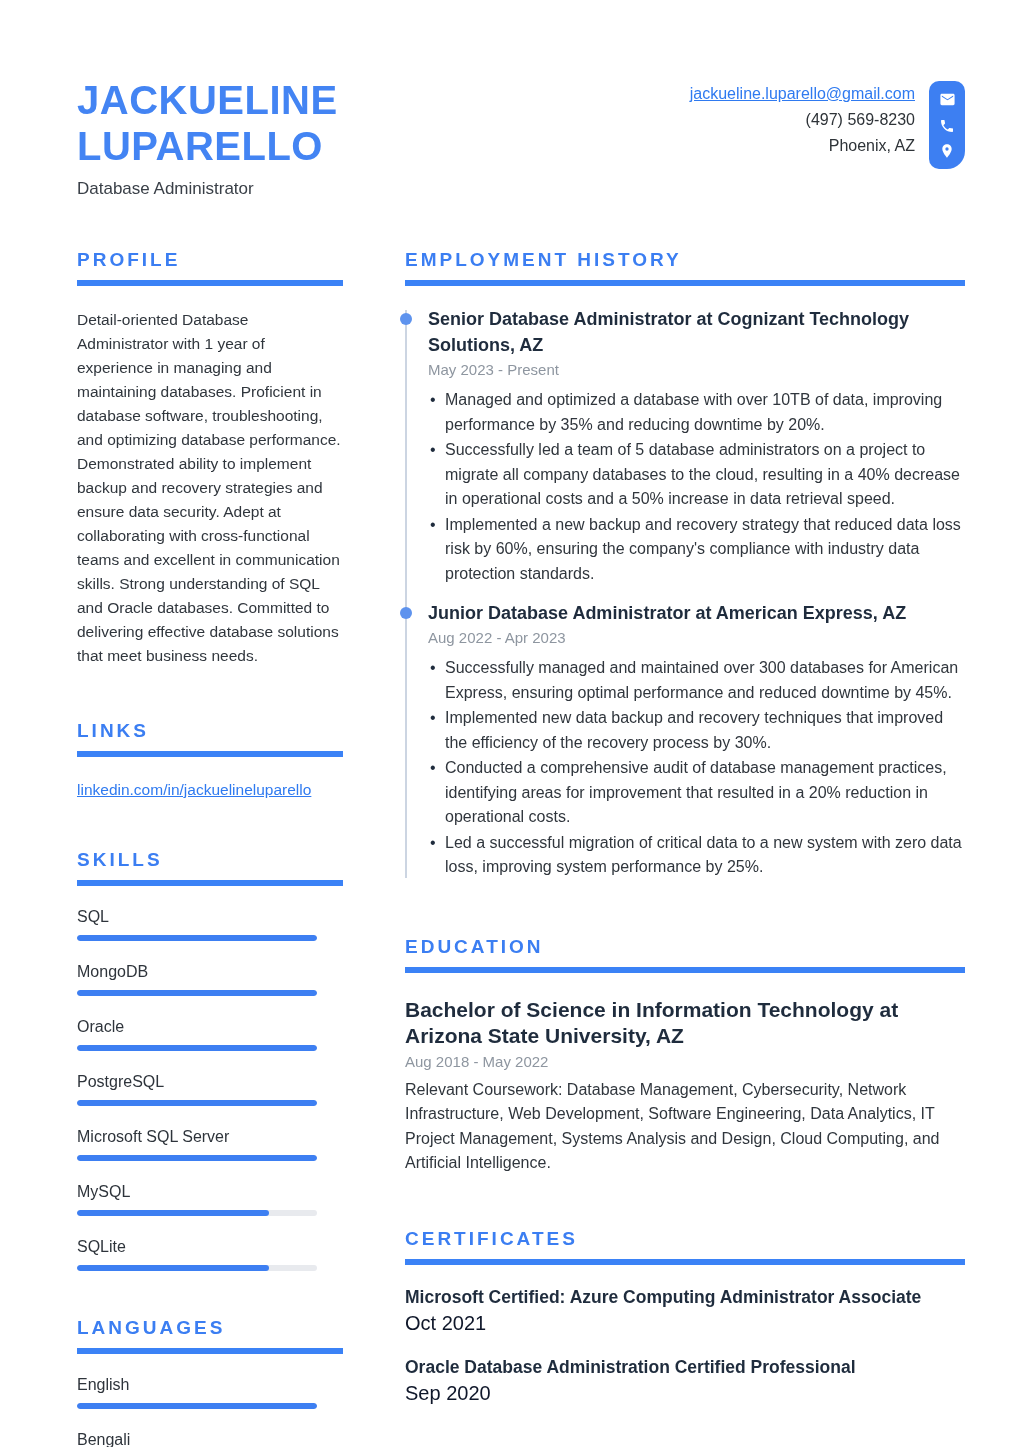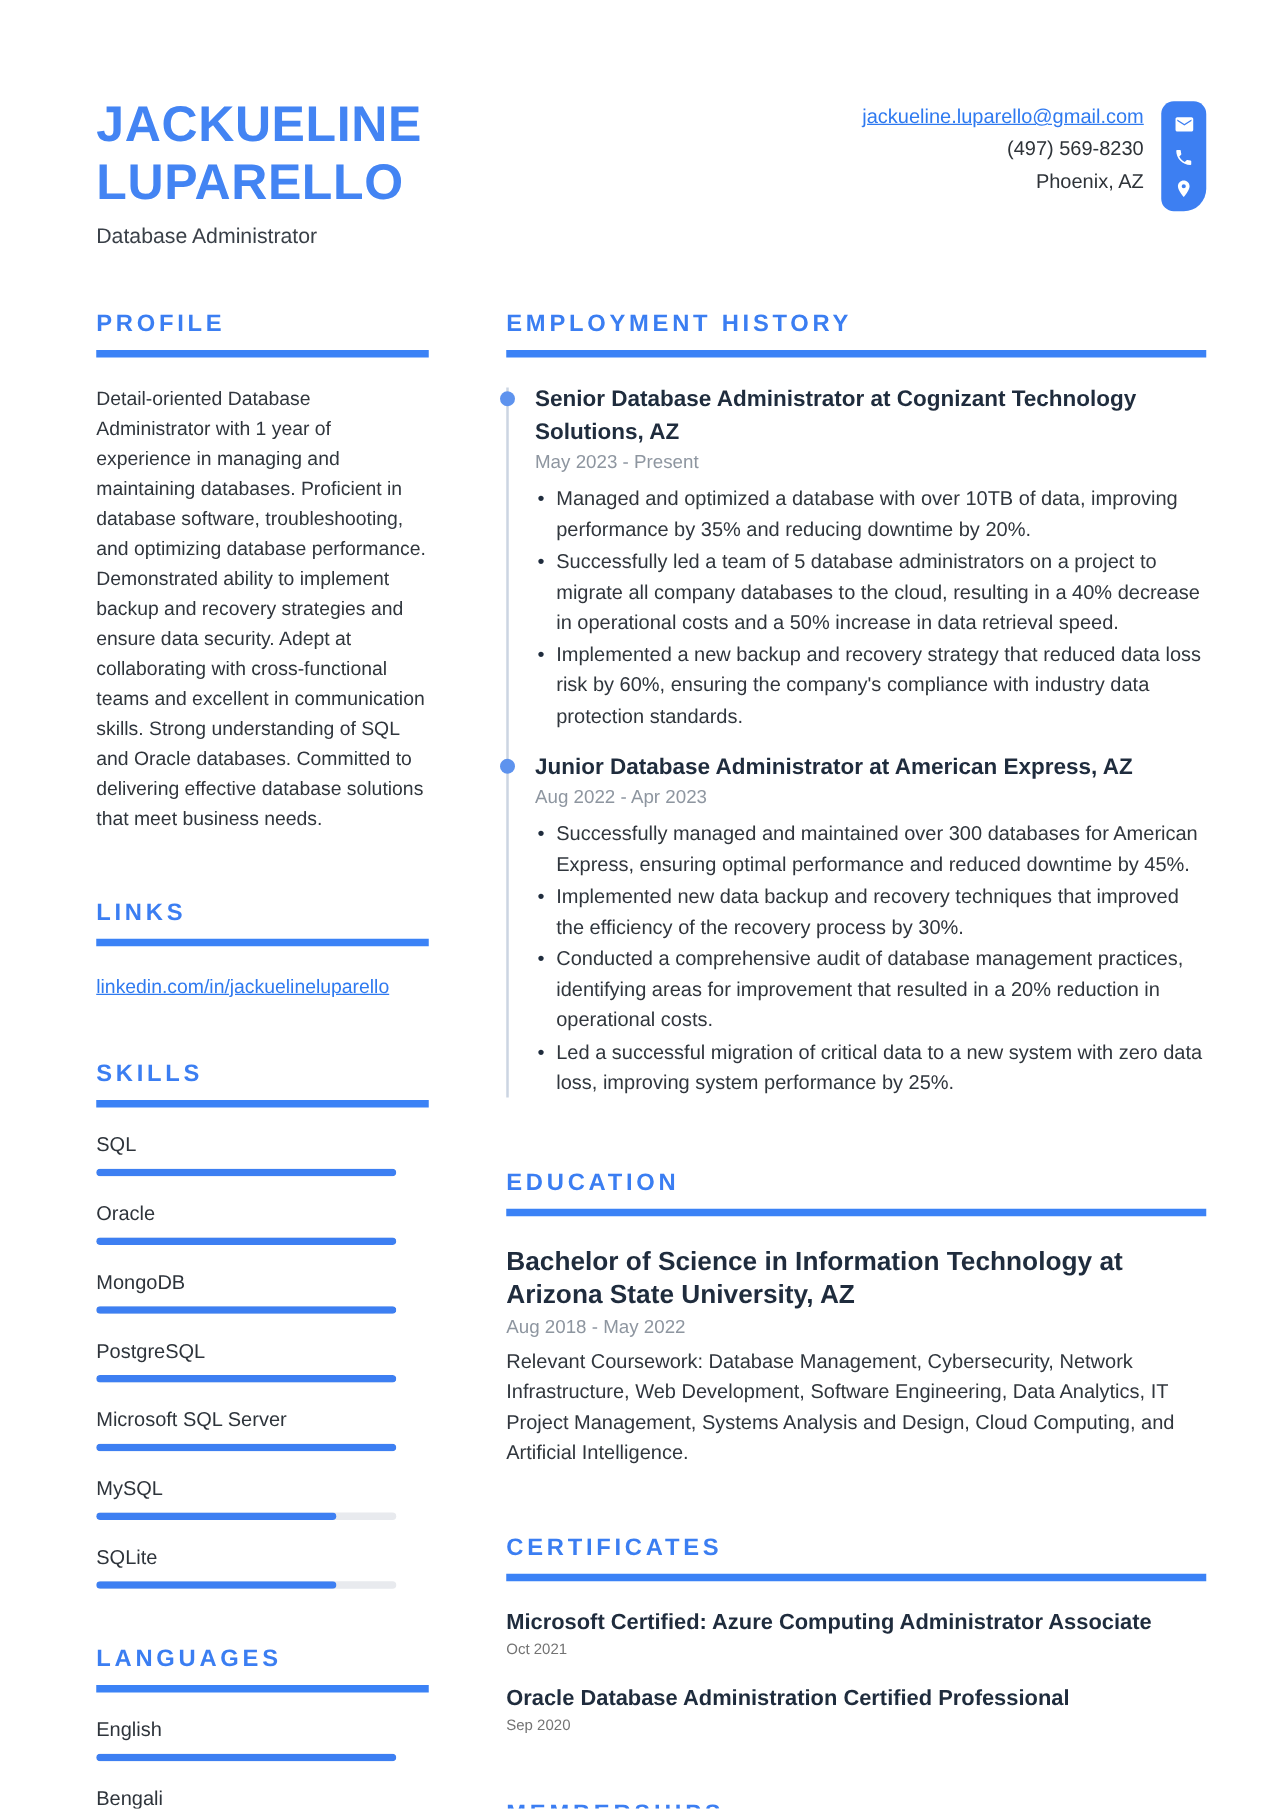--- a/index.html
+++ b/index.html
@@ -60,21 +60,21 @@
   .bullets li::before { content:"\2022"; position:absolute; left:2px; color:#1f2c3d; }
 
   .education-section { margin-top:56px; }
   .edu-title { margin-top:24px; font-size:21px; font-weight:700; color:#1f2c3d; line-height:26px; }
   .edu-dates { font-size:15px; color:#8e96a0; margin-top:4px; }
   .edu-desc { font-size:16px; line-height:24.5px; color:#30363d; margin-top:8px; }
 
   .certificates-section { margin-top:52px; }
   .cert-item { margin-top:22px; }
   .cert-title { font-size:17.5px; font-weight:700; color:#1f2c3d; }
-  .cert-date { font-size:12px; color:#737373; margin-top:4px; }
+  .cert-date { font-size:20px; color:#0f172a; margin-top:4px; }
 
   .memberships-section { margin-top:54px; }
 </style>
 </head>
 <body>
 
 <div class="page">
 
   <div class="header">
     <div>
@@ -128,27 +128,27 @@
       <div class="skills-section">
         <div class="section-heading">SKILLS</div>
 
         <div class="meter-row">
           <div class="meter-label">SQL</div>
           <div class="meter-track">
               <div class="meter-fill" style="width: 100%;"></div>
             </div>
         </div>
         <div class="meter-row">
+          <div class="meter-label">MongoDB</div>
+          <div class="meter-track">
+              <div class="meter-fill" style="width: 100%;"></div>
+            </div>
+        </div>
+        <div class="meter-row">
           <div class="meter-label">Oracle</div>
-          <div class="meter-track">
-              <div class="meter-fill" style="width: 100%;"></div>
-            </div>
-        </div>
-        <div class="meter-row">
-          <div class="meter-label">MongoDB</div>
           <div class="meter-track">
               <div class="meter-fill" style="width: 100%;"></div>
             </div>
         </div>
         <div class="meter-row">
           <div class="meter-label">PostgreSQL</div>
           <div class="meter-track">
               <div class="meter-fill" style="width: 100%;"></div>
             </div>
         </div>

